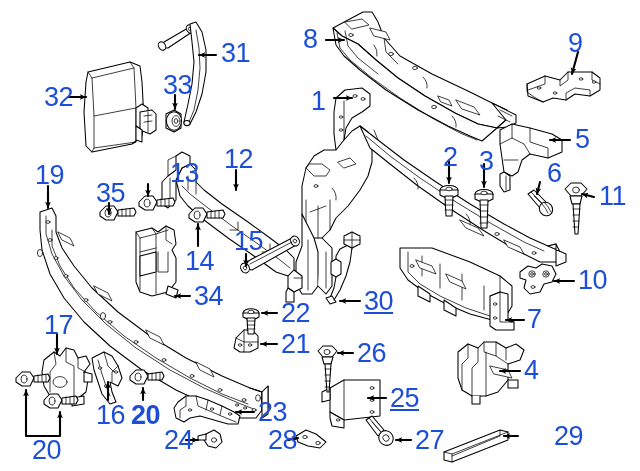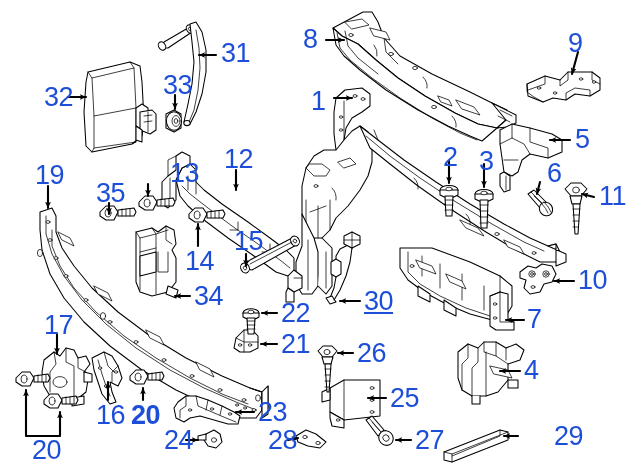--- a/index.html
+++ b/index.html
@@ -526,21 +526,21 @@
   <div class="callout" style="left:234px;top:228px;">15</div>
   <div class="callout" style="left:96px;top:402px;">16</div>
   <div class="callout" style="left:44px;top:312px;">17</div>
   <div class="callout" style="left:32px;top:437px;">20</div>
   <div class="callout" style="left:35px;top:162px;">19</div>
   <div class="callout" style="left:131px;top:402px;font-weight:bold;">20</div>
   <div class="callout" style="left:281px;top:331px;">21</div>
   <div class="callout" style="left:281px;top:300px;">22</div>
   <div class="callout" style="left:258px;top:399px;">23</div>
   <div class="callout" style="left:164px;top:427px;">24</div>
-  <div class="callout" style="left:390px;top:385px;">25</div>
+  <div class="callout" style="left:390px;top:385px;text-decoration:underline;">25</div>
   <div class="callout" style="left:357px;top:340px;">26</div>
   <div class="callout" style="left:415px;top:427px;">27</div>
   <div class="callout" style="left:268px;top:427px;">28</div>
   <div class="callout" style="left:522px;top:423px;margin-left:32px;">29</div>
   <div class="callout" style="left:364px;top:288px;text-decoration:underline;">30</div>
   <div class="callout" style="left:221px;top:40px;">31</div>
   <div class="callout" style="left:44px;top:84px;">32</div>
   <div class="callout" style="left:163px;top:72px;">33</div>
   <div class="callout" style="left:194px;top:283px;">34</div>
   <div class="callout" style="left:96px;top:180px;">35</div>

